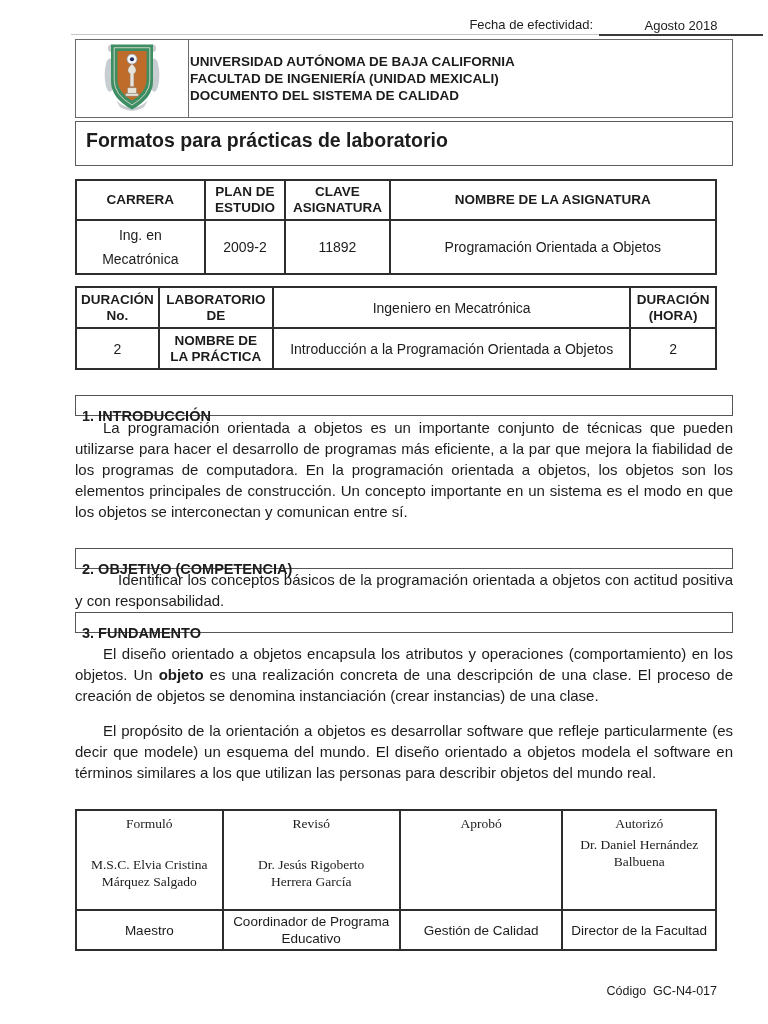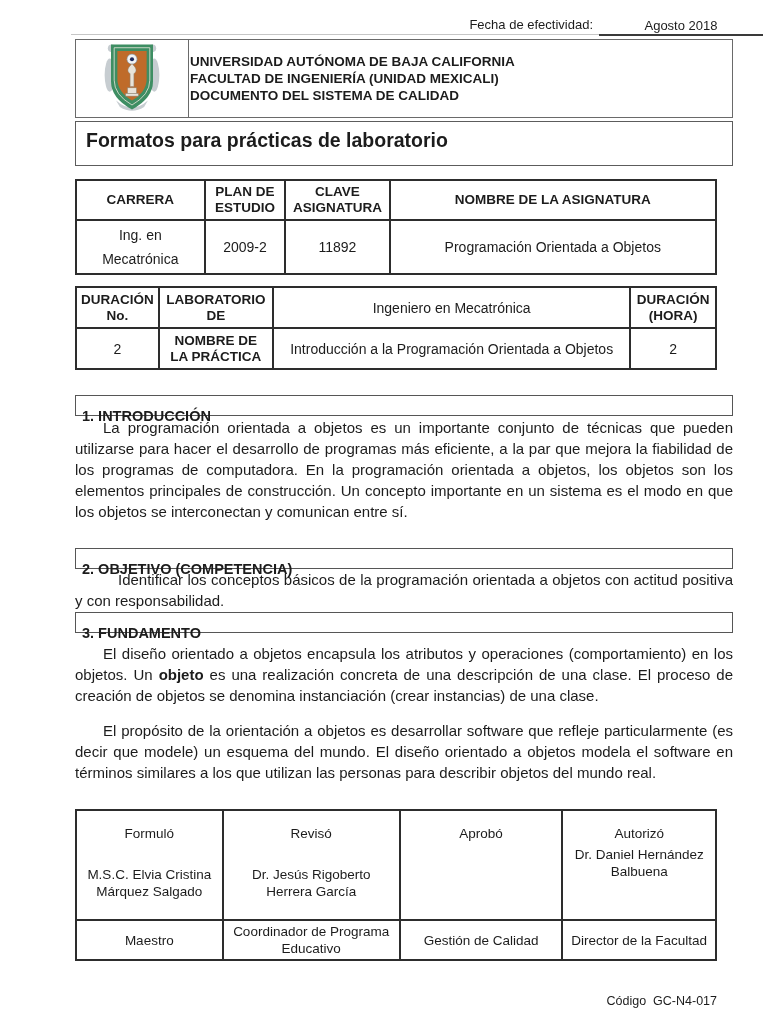--- a/index.html
+++ b/index.html
@@ -59,21 +59,21 @@
     text-align:justify;
   }
   .ind28{text-indent:28px;}
   .ind43{text-indent:43px;}
   .mt14{margin-top:14px;}
   .mt10{margin-top:10px;}
   .mt1{margin-top:1px;}
   
   .sig-table{margin-top:26px;}
   .sig-table td{border:2px solid #2d2d2d;font-size:13.5px;line-height:17px;}
-  .sig-table .top-row td{height:92px;vertical-align:top;padding-top:14px;}
+  .sig-table .top-row td{height:92px;vertical-align:top;padding-top:4px;font-family:Liberation Serif, serif;}
   .sig-table .bottom-row td{height:34px;vertical-align:middle;}
   .sig-label{display:block;}
   .sig-name{display:block;margin-top:24px;}
   .sig-name.tight{margin-top:4px;}
   
   .codigo-block{
     margin:7px 51px 0 auto;width:max-content;text-align:left;
     font-size:12.5px;line-height:13.5px;white-space:pre;
   }
 </style>

